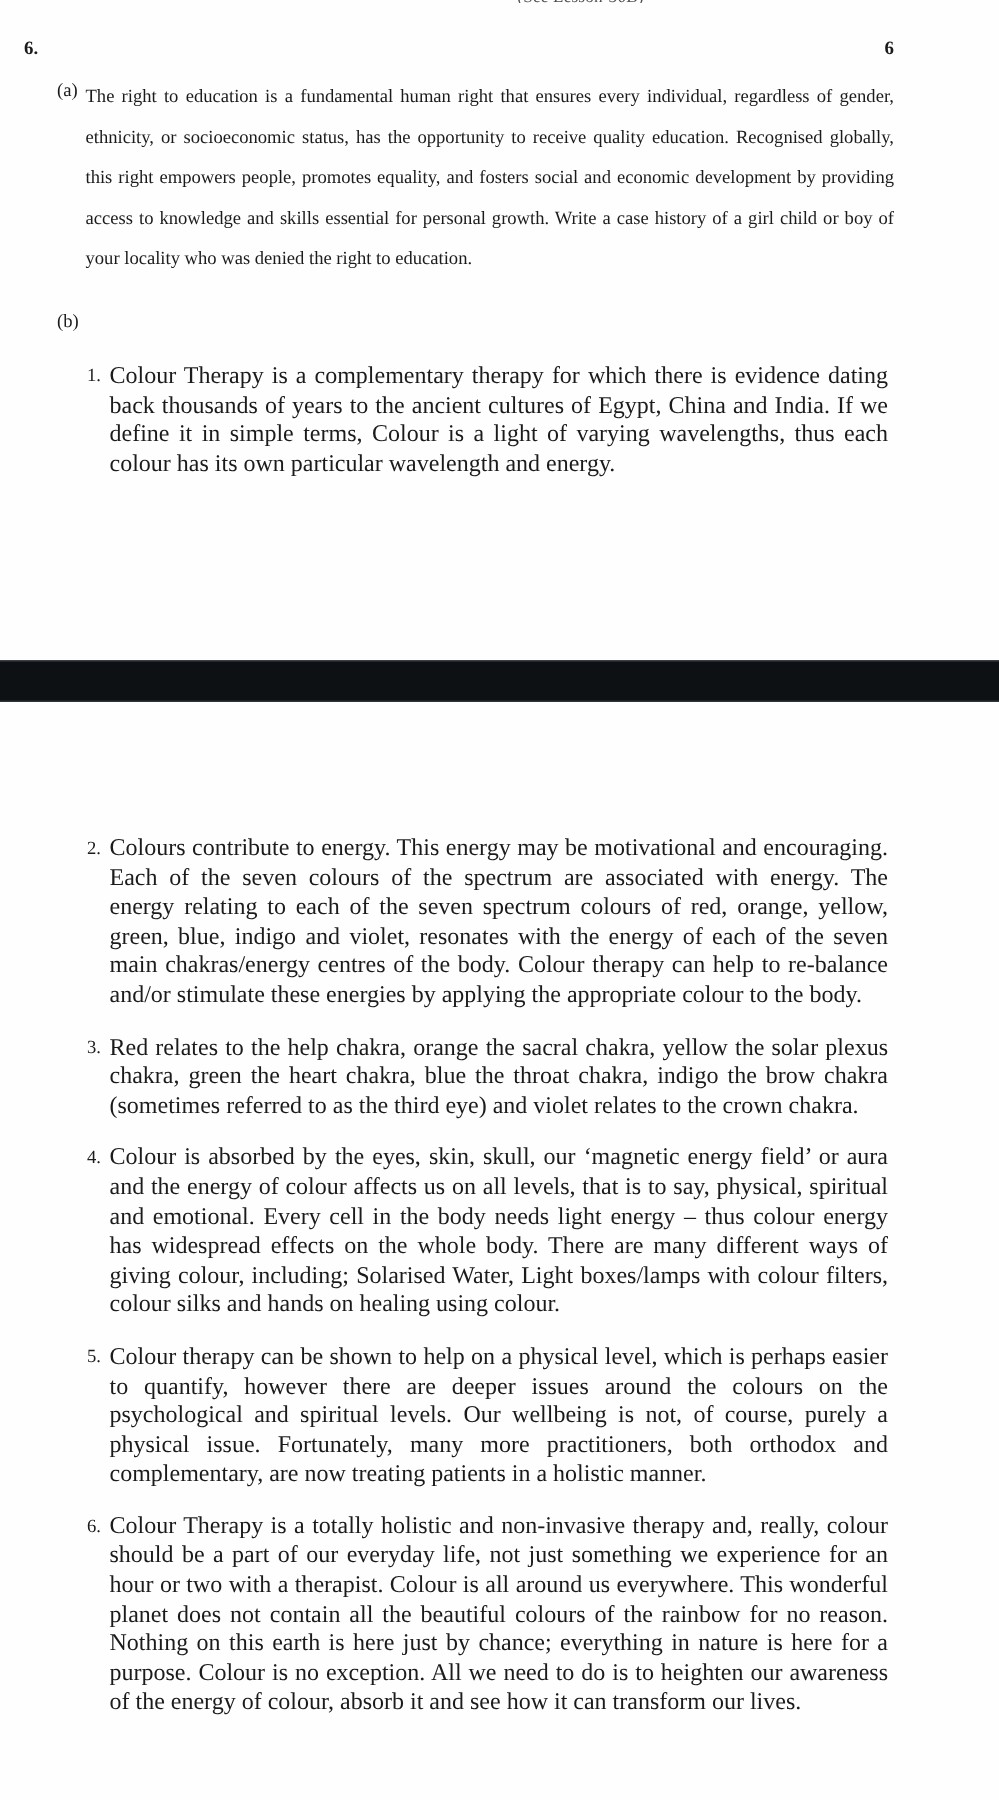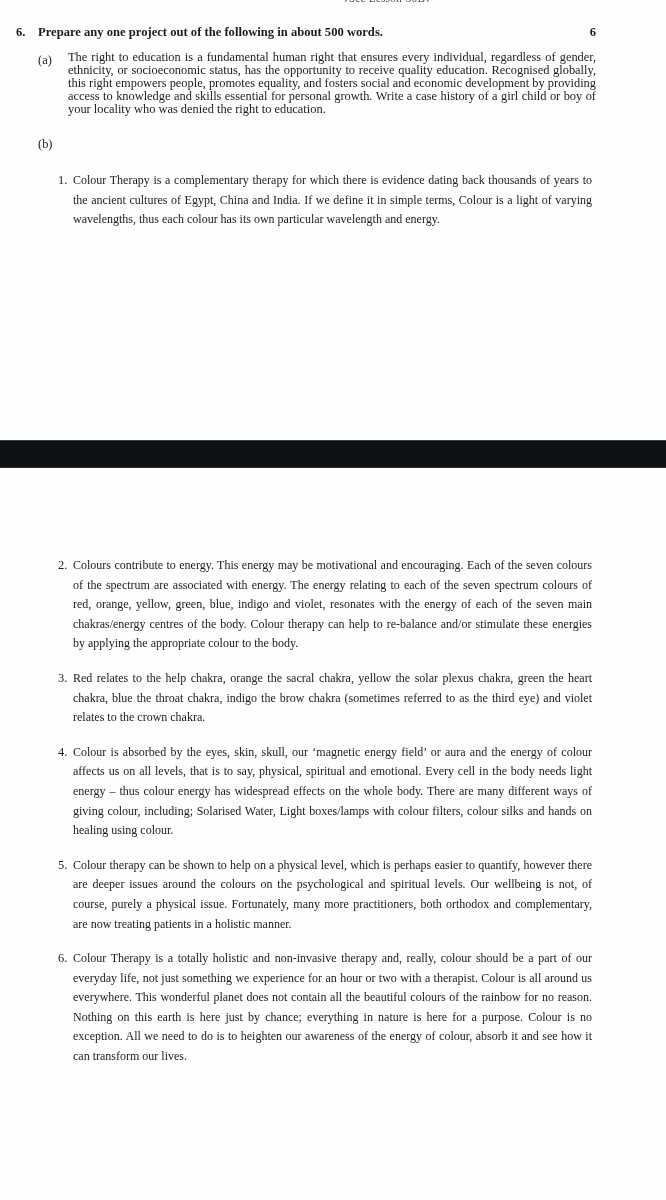--- a/index.html
+++ b/index.html
@@ -81,25 +81,24 @@
   }
   .part-label {
     flex: 0 0 19px;
     width: 19px;
     font-size: 12.4px;
     line-height: 19.2px;
   }
   .part-body {
     flex: 1 1 auto;
     font-size: 12.4px;
-    line-height: 13px;
+    line-height: 27px;
     text-align: justify;
     text-justify: inter-word;
     hyphens: none;
-    margin-left: 11px;
   }
 
   
   .passage {
     margin-top: 17px;
     padding-left: 58px;
     padding-right: 74px;
   }
   .p-item {
     display: flex;
@@ -107,21 +106,21 @@
   }
   .p-item:last-child { margin-bottom: 0; }
   .p-num {
     flex: 0 0 15px;
     width: 15px;
     font-size: 12.4px;
     line-height: 19.6px;
   }
   .p-text {
     flex: 1 1 auto;
-    font-size: 12px;
+    font-size: 16px;
     line-height: 19.6px;
     text-align: justify;
     text-justify: inter-word;
   }
 
   
   .scan-band {
     position: absolute;
     left: 0;
     top: 440px;
@@ -151,21 +150,20 @@
 <div class="page">
 
   <div class="running-header">
     <span>(See Lesson-30B)</span>
   </div>
 
   <div class="q-wrap">
 
     <div class="q-head">
       <span class="q-num">6.</span>
-      <span class="q-title">Prepare any one project out of the following in about 500 words.</span>
       <span class="q-marks">6</span>
     </div>
 
     <div class="part">
       <span class="part-label">(a)</span>
       <div class="part-body">The right to education is a fundamental human right that ensures every individual, regardless of gender, ethnicity, or socioeconomic status, has the opportunity to receive quality education. Recognised globally, this right empowers people, promotes equality, and fosters social and economic development by providing access to knowledge and skills essential for personal growth. Write a case history of a girl child or boy of your locality who was denied the right to education.</div>
     </div>
 
     <div class="part" style="margin-top:19px;">
       <span class="part-label">(b)</span>

